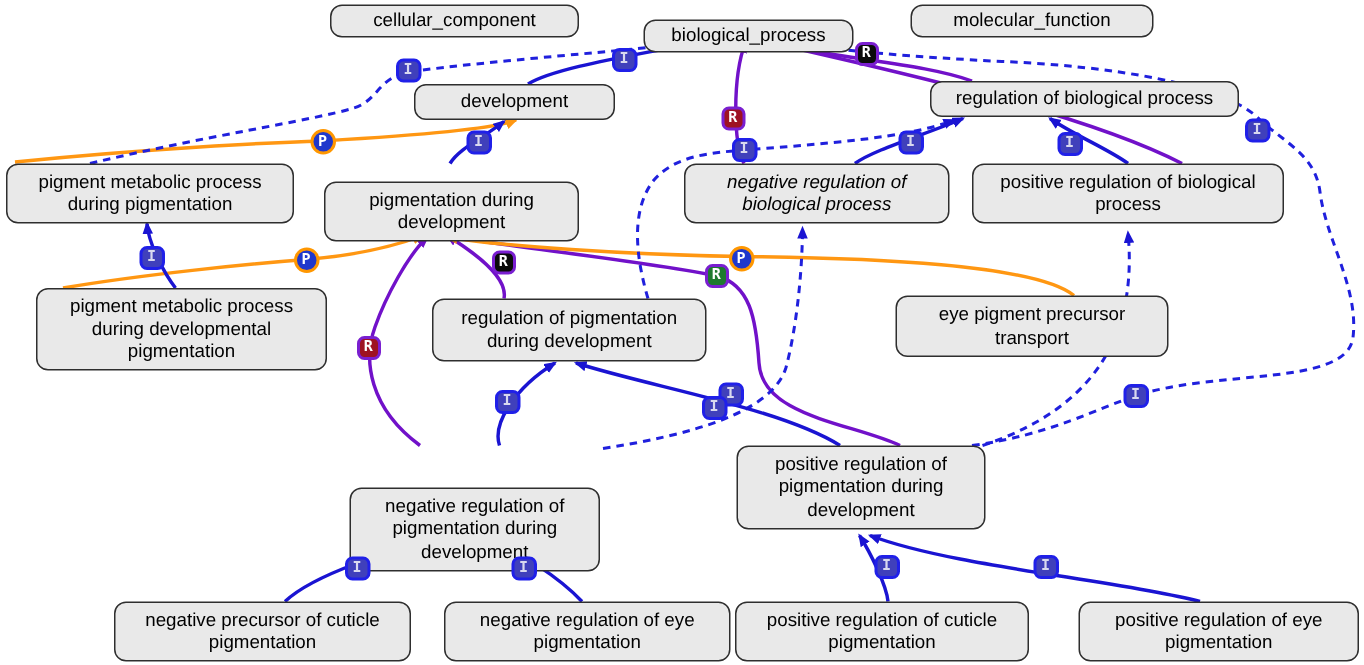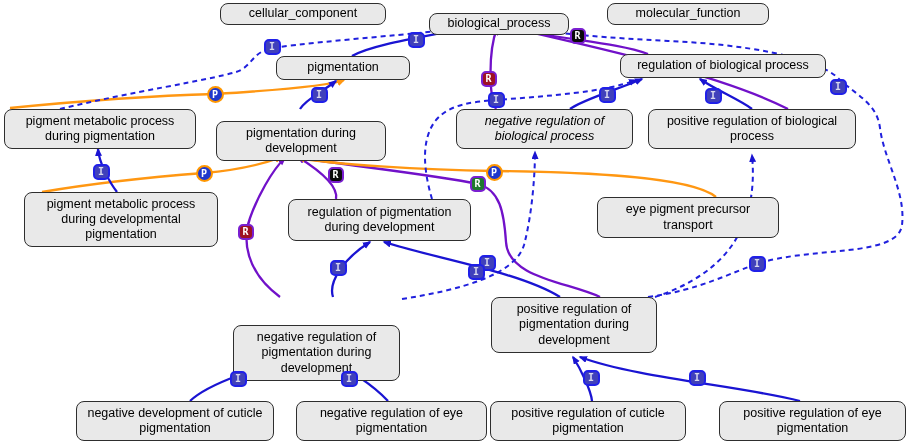--- a/index.html
+++ b/index.html
@@ -87,32 +87,32 @@
       <path d="M 388 401 C 372 384, 346 368, 322 357"></path>
       <path d="M 592 401 C 591 390, 580 368, 573 357"></path>
       <path d="M 800 401 C 742 386, 636 378, 580 357"></path>
     </g>
   </svg>
 
   <div id="nodes-layer">
       <div class="node" style="left: 220px; top: 3px; width: 166px; height: 22px;">cellular_component</div>
       <div class="node" style="left: 429px; top: 13px; width: 140px; height: 22px;">biological_process</div>
       <div class="node" style="left: 607px; top: 3px; width: 162px; height: 22px;">molecular_function</div>
-      <div class="node" style="left: 276px; top: 56px; width: 134px; height: 24px;">pigmentation</div>
+      <div class="node" style="left: 276px; top: 56px; width: 134px; height: 24px;">development</div>
       <div class="node" style="left: 584px; top: 54px; width: 206px; height: 24px; margin-left: 36px;">regulation of biological process</div>
       <div class="node" style="left: 4px; top: 109px; width: 192px; height: 40px;">pigment metabolic process during pigmentation</div>
       <div class="node" style="left: 216px; top: 109px; width: 170px; height: 40px; margin-top: 12px;">pigmentation during development</div>
       <div class="node" style="left: 456px; top: 109px; width: 177px; height: 40px; font-style: italic;">negative regulation of biological process</div>
       <div class="node" style="left: 648px; top: 109px; width: 208px; height: 40px;">positive regulation of biological process</div>
       <div class="node" style="left: 24px; top: 192px; width: 194px; height: 55px;">pigment metabolic process during developmental pigmentation</div>
       <div class="node" style="left: 288px; top: 199px; width: 183px; height: 42px;">regulation of pigmentation during development</div>
       <div class="node" style="left: 597px; top: 197px; width: 182px; height: 41px;">eye pigment precursor transport</div>
       <div class="node" style="left: 233px; top: 297px; width: 167px; height: 56px; margin-top: 28px;">negative regulation of pigmentation during development</div>
       <div class="node" style="left: 491px; top: 297px; width: 166px; height: 56px;">positive regulation of pigmentation during development</div>
-      <div class="node" style="left: 76px; top: 401px; width: 198px; height: 40px;">negative development of cuticle pigmentation</div>
+      <div class="node" style="left: 76px; top: 401px; width: 198px; height: 40px;">negative precursor of cuticle pigmentation</div>
       <div class="node" style="left: 296px; top: 401px; width: 191px; height: 40px;">negative regulation of eye pigmentation</div>
       <div class="node" style="left: 490px; top: 401px; width: 196px; height: 40px;">positive regulation of cuticle pigmentation</div>
       <div class="node" style="left: 719px; top: 401px; width: 187px; height: 40px;">positive regulation of eye pigmentation</div>
     </div>
   <div id="badges-layer">
       <div class="badge badge-I" style="left: 263.5px; top: 38.5px;">I</div>
       <div class="badge badge-I" style="left: 407.5px; top: 31.5px;">I</div>
       <div class="badge badge-R reg" style="left: 569.5px; top: 27.5px;">R</div>
       <div class="badge badge-I" style="left: 829.5px; top: 78.5px;">I</div>
       <div class="badge badge-P" style="left: 206.5px; top: 85.5px;">P</div>

